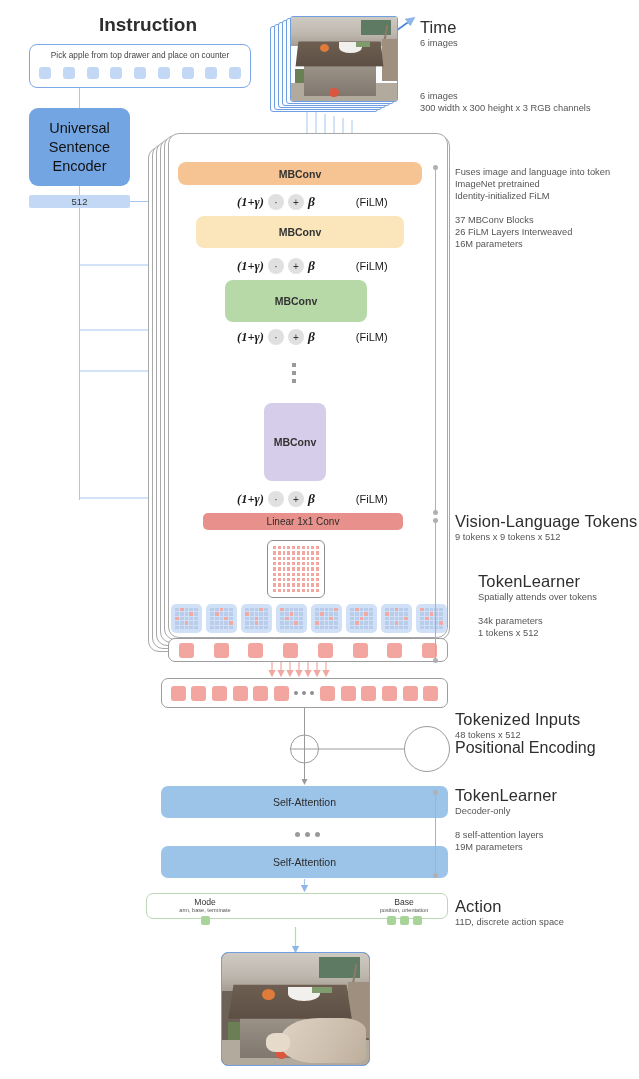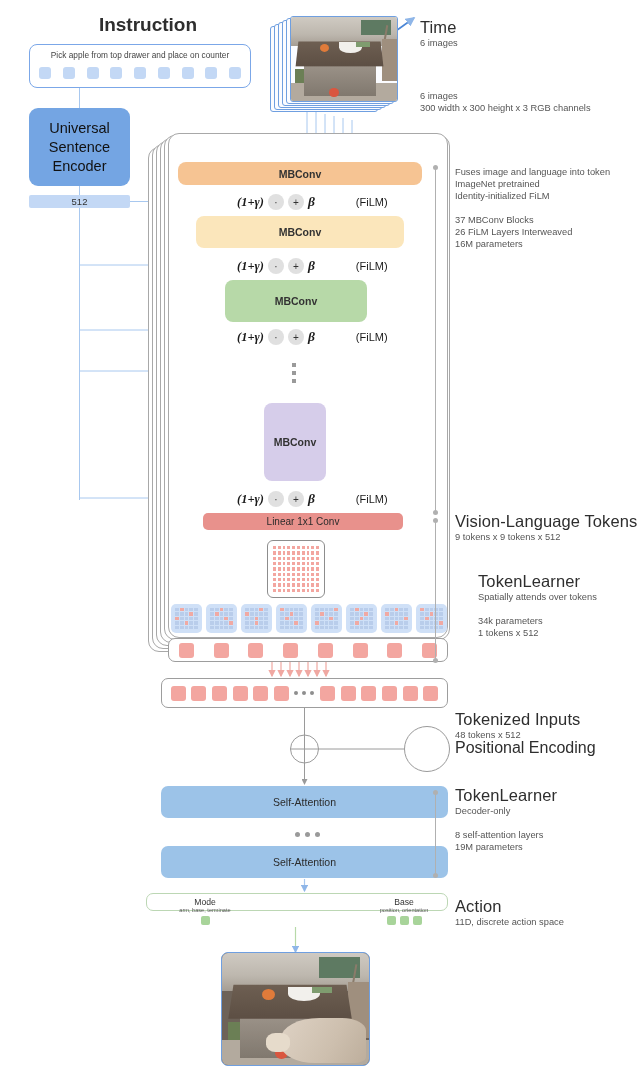--- a/index.html
+++ b/index.html
@@ -171,21 +171,21 @@
   
   .selfattn {
     position: absolute; left: 161px; width: 287px; height: 32px;
     background: #9cc3e8; border-radius: 7px;
     display:flex; align-items:center; justify-content:center;
     font-size: 10.5px; color: #2b2b2b;
   }
 
   
   #action-box {
-    left: 146px; top: 893px; width: 302px; height: 18px;
+    left: 146px; top: 893px; width: 302px; height: 26px;
     border: 1px solid #bcd7b4; border-radius: 7px; background: #fff;
   }
   .act-group { position: absolute; top: 3px; text-align: center; }
   .act-group .g-title { font-size: 8.6px; color: #333; }
   .act-group .g-sub   { font-size: 5.6px; color: #555; white-space: nowrap; }
   .act-group .g-cells { display:flex; gap: 4px; justify-content:center; margin-top: 2.5px; }
   .act-group .g-cells i { display:block; width: 9px; height: 9px; border-radius:2px; background:#a8d49a; }
 
   
   #bottom-photo {

